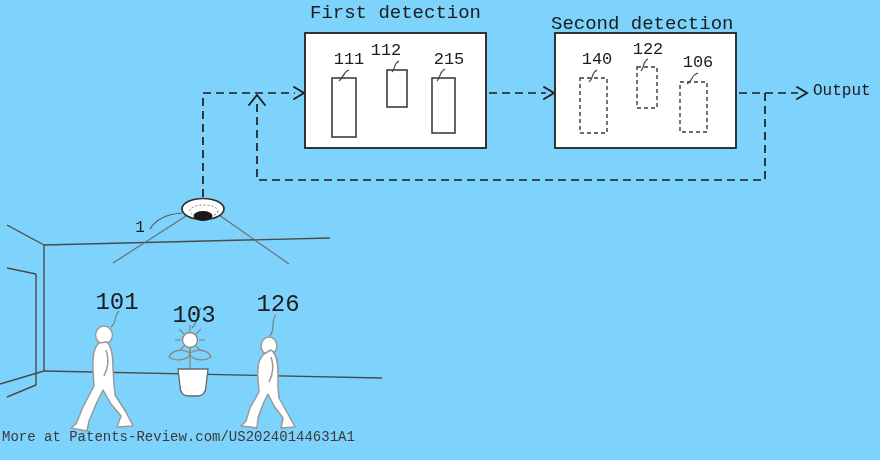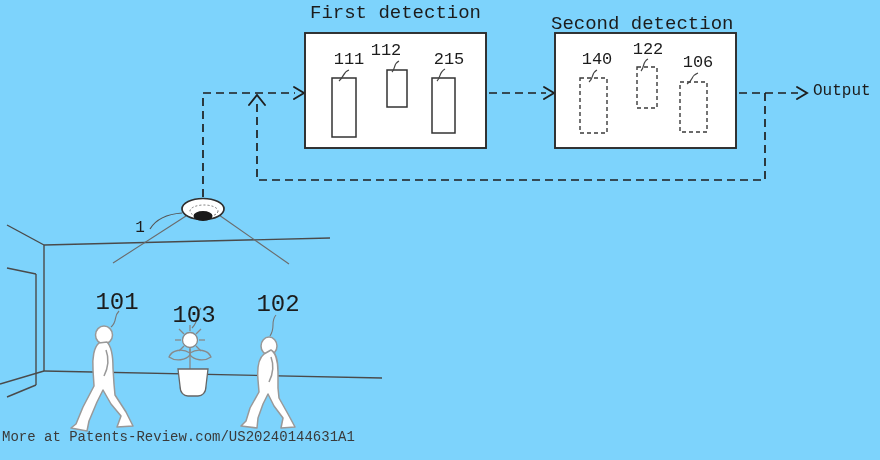--- a/index.html
+++ b/index.html
@@ -122,16 +122,16 @@
 
   <span class="t num" style="left:579px;top:51px;width:36px;">140</span>
   <span class="t num" style="left:630px;top:41px;width:36px;">122</span>
   <span class="t num" style="left:680px;top:54px;width:36px;">106</span>
 
   <span class="t output" style="left:813px;top:83px;">Output</span>
 
   <span class="t cam-num" style="left:132px;top:220px;width:16px;">1</span>
   <span class="t scene-num" style="left:93px;top:290px;width:48px;">101</span>
   <span class="t scene-num" style="left:170px;top:287px;width:48px;margin-top:16px;">103</span>
-  <span class="t scene-num" style="left:254px;top:292px;width:48px;">102</span>
+  <span class="t scene-num" style="left:254px;top:292px;width:48px;">126</span>
 
   <span class="t footer" style="left:2px;top:430px;">More at Patents-Review.com/US20240144631A1</span>
 </div>
 
 </body></html>

